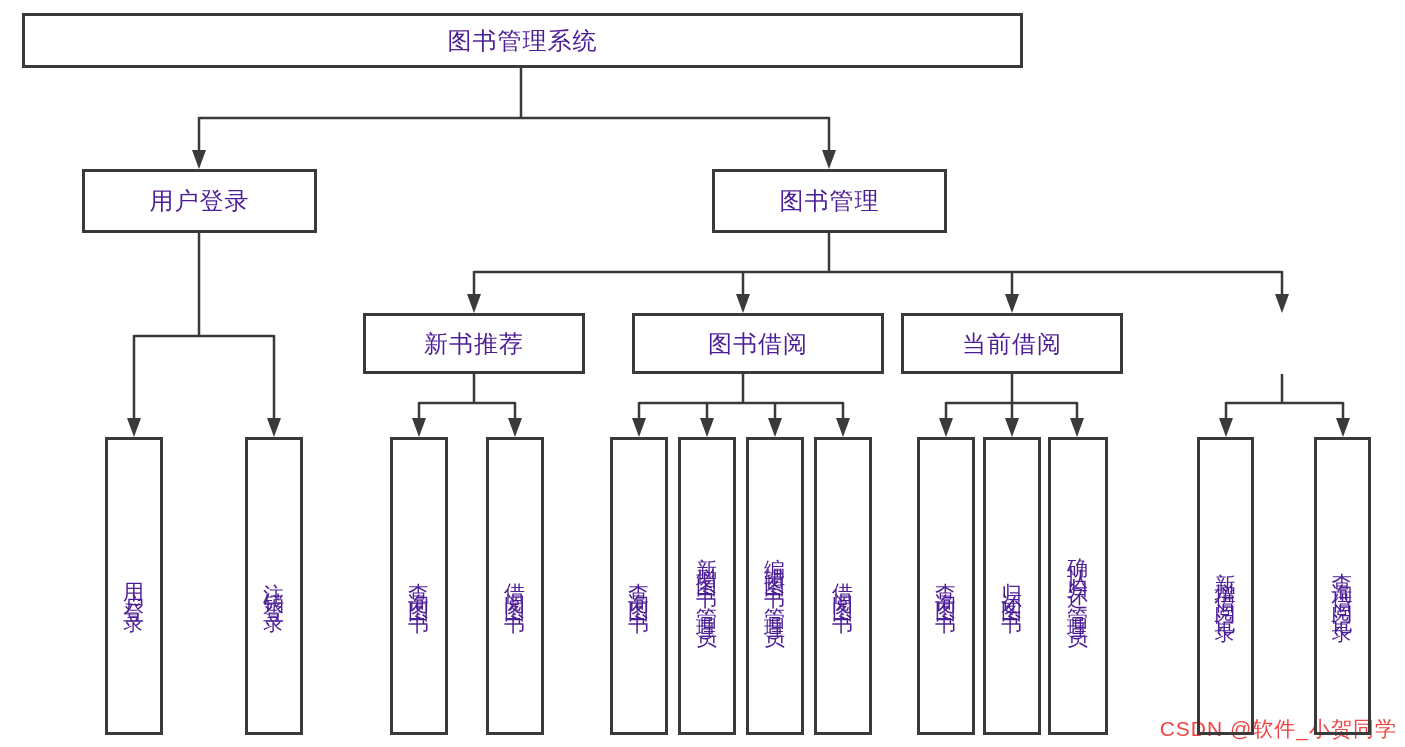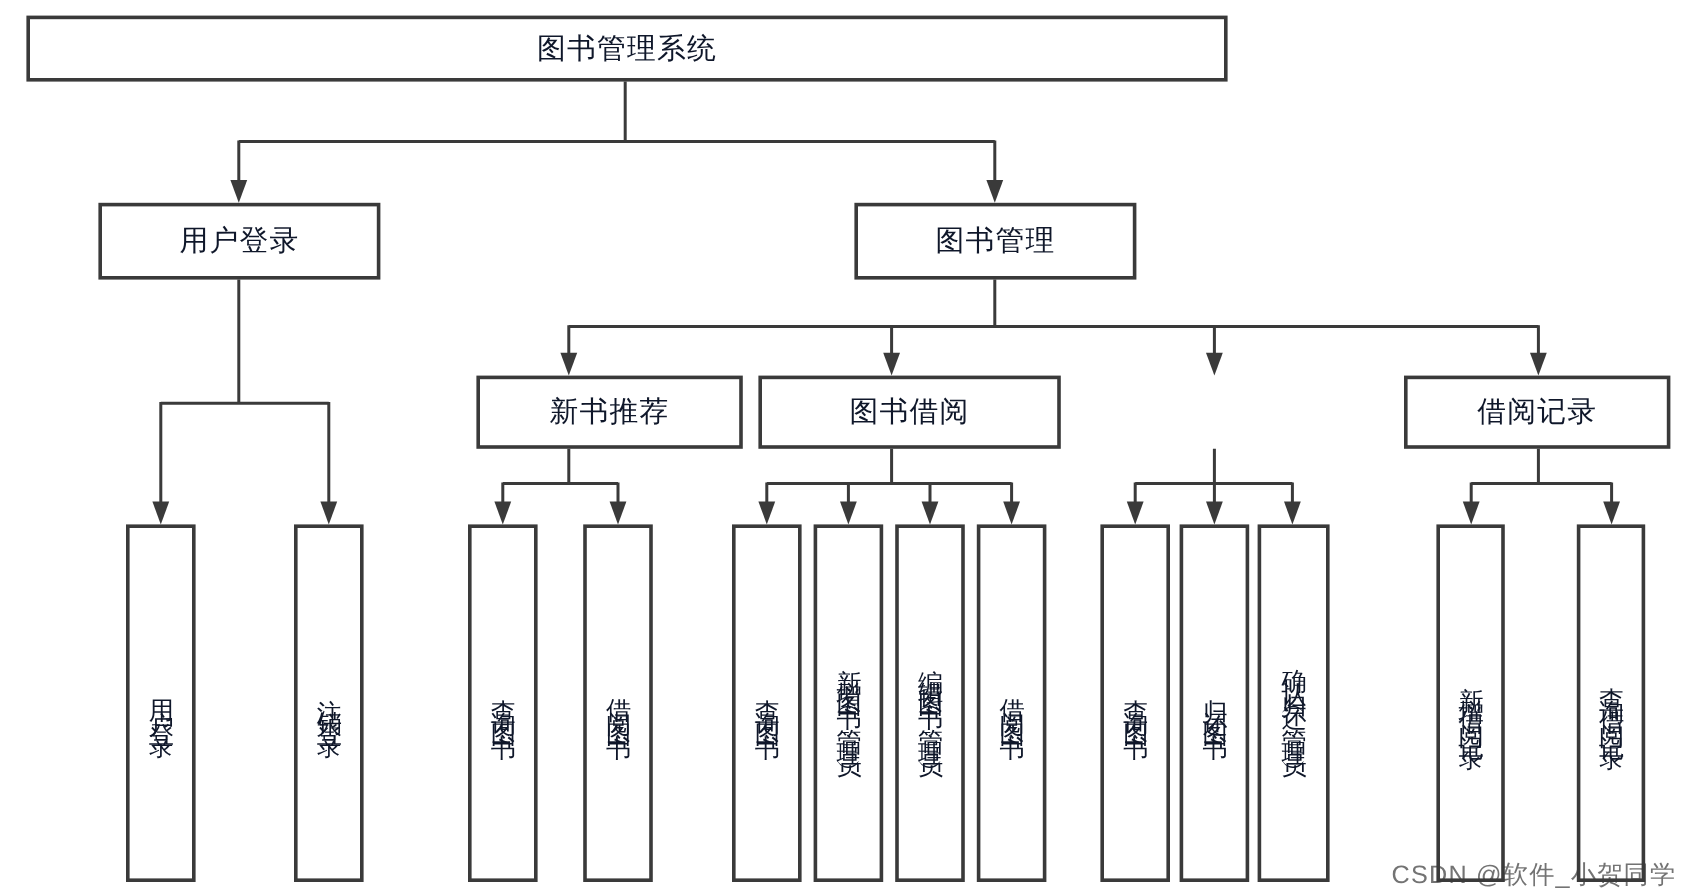--- a/index.html
+++ b/index.html
@@ -17,40 +17,40 @@
     z-index: 1;
   }
   .node {
     position: absolute;
     box-sizing: border-box;
     border: 3px solid #3a3a3a;
     background: transparent;
     display: flex;
     align-items: center;
     justify-content: center;
-    color: #0f172a;
+    color: #4c1d95;
     font-size: 24px;
     letter-spacing: 1px;
     z-index: 2;
     line-height: 1;
     white-space: nowrap;
   }
   .leaf {
     writing-mode: vertical-rl;
     text-orientation: mixed;
     font-size: 21px;
     letter-spacing: 10px;
     white-space: normal;
   }
   .watermark {
     position: absolute;
     right: 8px;
     bottom: 4px;
     z-index: 1;
-    color: #737373;
+    color: #ef4444;
     font-size: 21px;
     letter-spacing: 1px;
     white-space: nowrap;
   }
 </style>
 </head>
 <body>
 
 <div class="canvas">
 
@@ -110,23 +110,23 @@
       <polygon points="1219,418 1233,418 1226,437"></polygon>
       <polygon points="1336,418 1350,418 1343,437"></polygon>
     </g>
   </svg>
 
   <div class="node" style="left:22px; top:13px; width:1001px; height:55px;">图书管理系统</div>
 
   <div class="node" style="left:82px; top:169px; width:235px; height:64px;">用户登录</div>
   <div class="node" style="left:712px; top:169px; width:235px; height:64px;text-align:center;">图书管理</div>
 
-  <div class="node" style="left:363px; top:313px; width:222px; height:61px;margin-left:34px;">新书推荐</div>
+  <div class="node" style="left:363px; top:313px; width:222px; height:61px;">新书推荐</div>
   <div class="node" style="left:632px; top:313px; width:252px; height:61px;">图书借阅</div>
-  <div class="node" style="left:1170px; top:313px; width:222px; height:61px;">借阅记录</div>
+  <div class="node" style="left:901px; top:313px; width:222px; height:61px;">当前借阅</div>
 
   <div class="node leaf" style="left:105px; top:437px; width:58px; height:298px;">用户登录</div>
   <div class="node leaf" style="left:245px; top:437px; width:58px; height:298px;">注销登录</div>
 
   <div class="node leaf" style="left:390px; top:437px; width:58px; height:298px;">查询图书</div>
   <div class="node leaf" style="left:486px; top:437px; width:58px; height:298px;">借阅图书</div>
 
   <div class="node leaf" style="left:610px; top:437px; width:58px; height:298px;">查询图书</div>
   <div class="node leaf" style="left:678px; top:437px; width:58px; height:298px;">新增图书（管理员）</div>
   <div class="node leaf" style="left:746px; top:437px; width:58px; height:298px;">编辑图书（管理员）</div>

